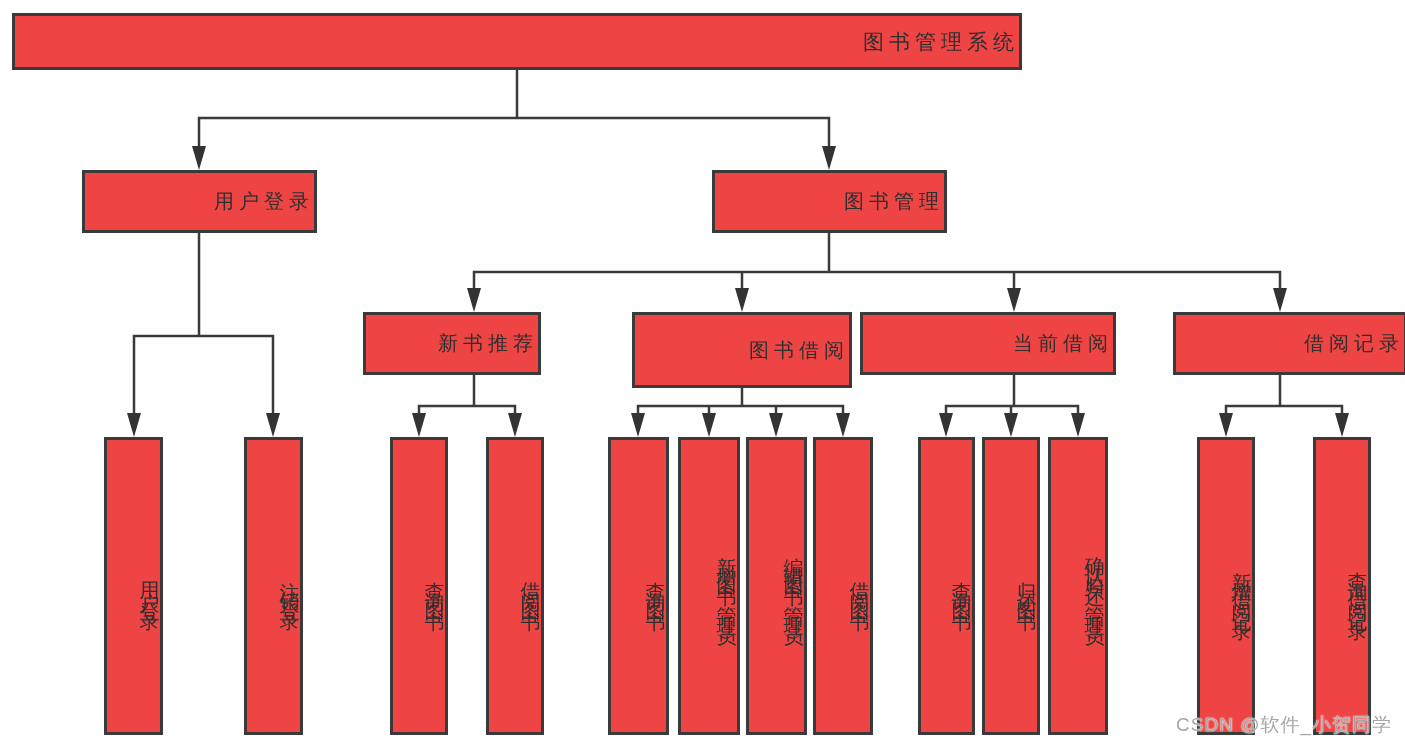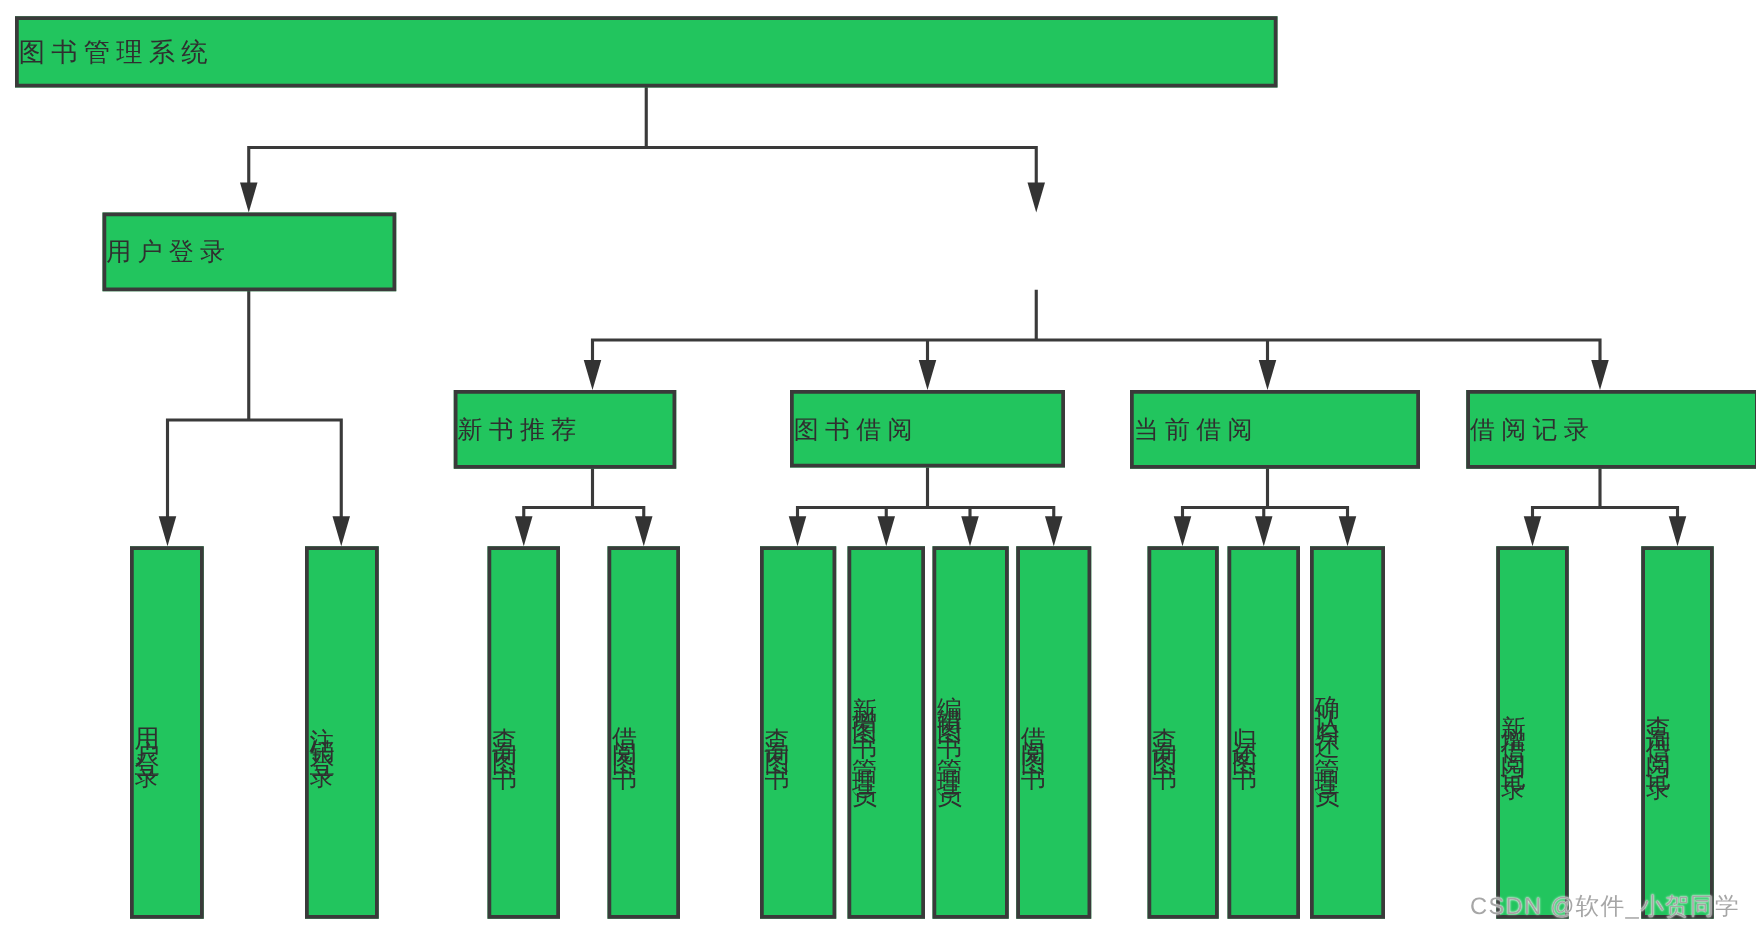--- a/index.html
+++ b/index.html
@@ -5,22 +5,22 @@
 <style>
   html,body { margin:0; padding:0; background:#ffffff; }
   .canvas {
     position:relative; width:1405px; height:747px; background:#ffffff;
     font-family:"Liberation Sans", sans-serif; overflow:hidden;
     color:#2f2f2f;
   }
   .connectors { position:absolute; left:0; top:0; z-index:1; }
   .box {
     position:absolute; box-sizing:border-box; z-index:2;
-    border:3px solid #3a3a3a; background:#22c55e;
-    display:flex; align-items:center; justify-content:flex-start;
+    border:3px solid #3a3a3a; background:#ef4444;
+    display:flex; align-items:center; justify-content:flex-end;
   }
   .hlabel {
     font-size:20px; letter-spacing:5px; white-space:nowrap; color:#2f2f2f;
   }
   .root-label { font-size:21px; letter-spacing:5px; }
   .vtext {
     writing-mode:vertical-rl; text-orientation:mixed;
     font-size:20px; line-height:1; letter-spacing:10px;
     color:#2f2f2f; white-space:nowrap;
   }
@@ -71,28 +71,31 @@
     </g>
   </svg>
 
   <div class="box" style="left:12px;top:13px;width:1010px;height:57px">
     <span class="hlabel root-label">图书管理系统</span>
   </div>
 
   <div class="box" style="left:82px;top:170px;width:235px;height:63px">
     <span class="hlabel">用户登录</span>
   </div>
+  <div class="box" style="left:712px;top:170px;width:235px;height:63px">
+    <span class="hlabel">图书管理</span>
+  </div>
 
   <div class="box" style="left:363px;top:312px;width:178px;height:63px">
     <span class="hlabel">新书推荐</span>
   </div>
-  <div class="box" style="left:632px;top:312px;width:220px;height:62px">
+  <div class="box" style="left:632px;top:312px;width:220px;height:76px">
     <span class="hlabel">图书借阅</span>
   </div>
-  <div class="box" style="left:904px;top:312px;width:232px;height:63px">
+  <div class="box" style="left:860px;top:312px;width:256px;height:63px">
     <span class="hlabel">当前借阅</span>
   </div>
   <div class="box" style="left:1173px;top:312px;width:234px;height:63px">
     <span class="hlabel">借阅记录</span>
   </div>
 
   <div class="box" style="left:104px;top:437px;width:59px;height:298px">
     <span class="vtext">用户登录</span>
   </div>
   <div class="box" style="left:244px;top:437px;width:59px;height:298px">

